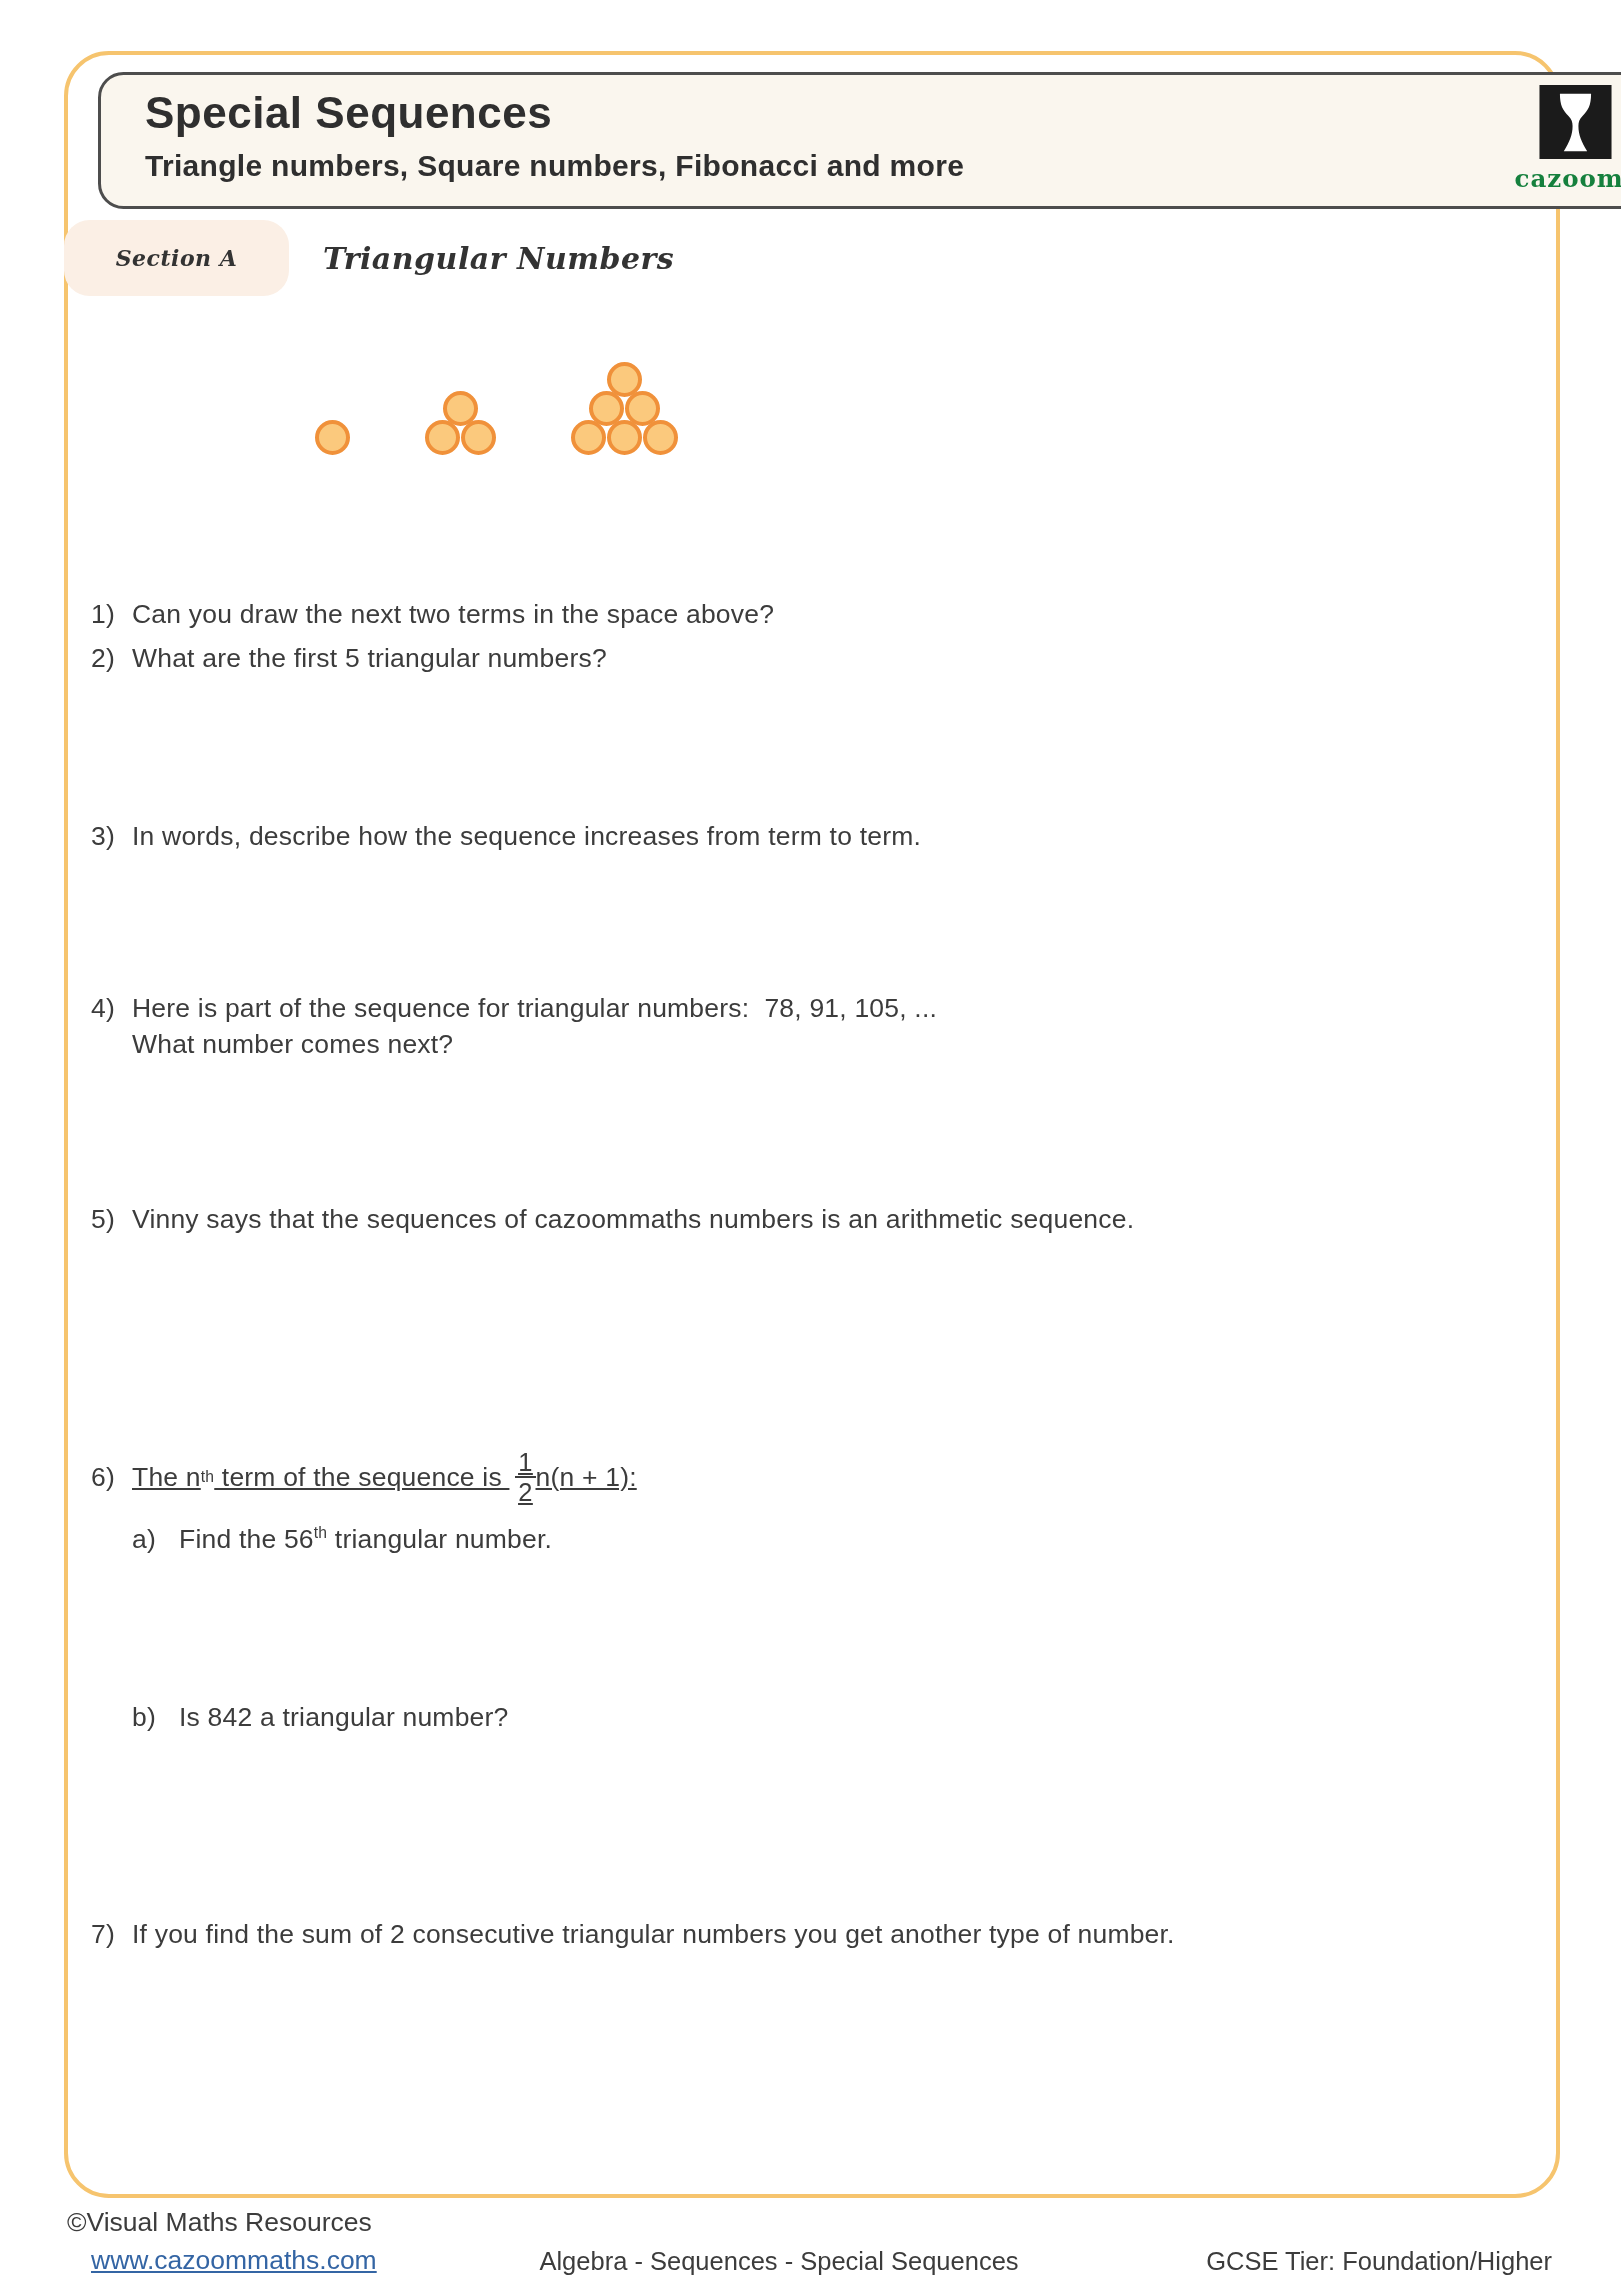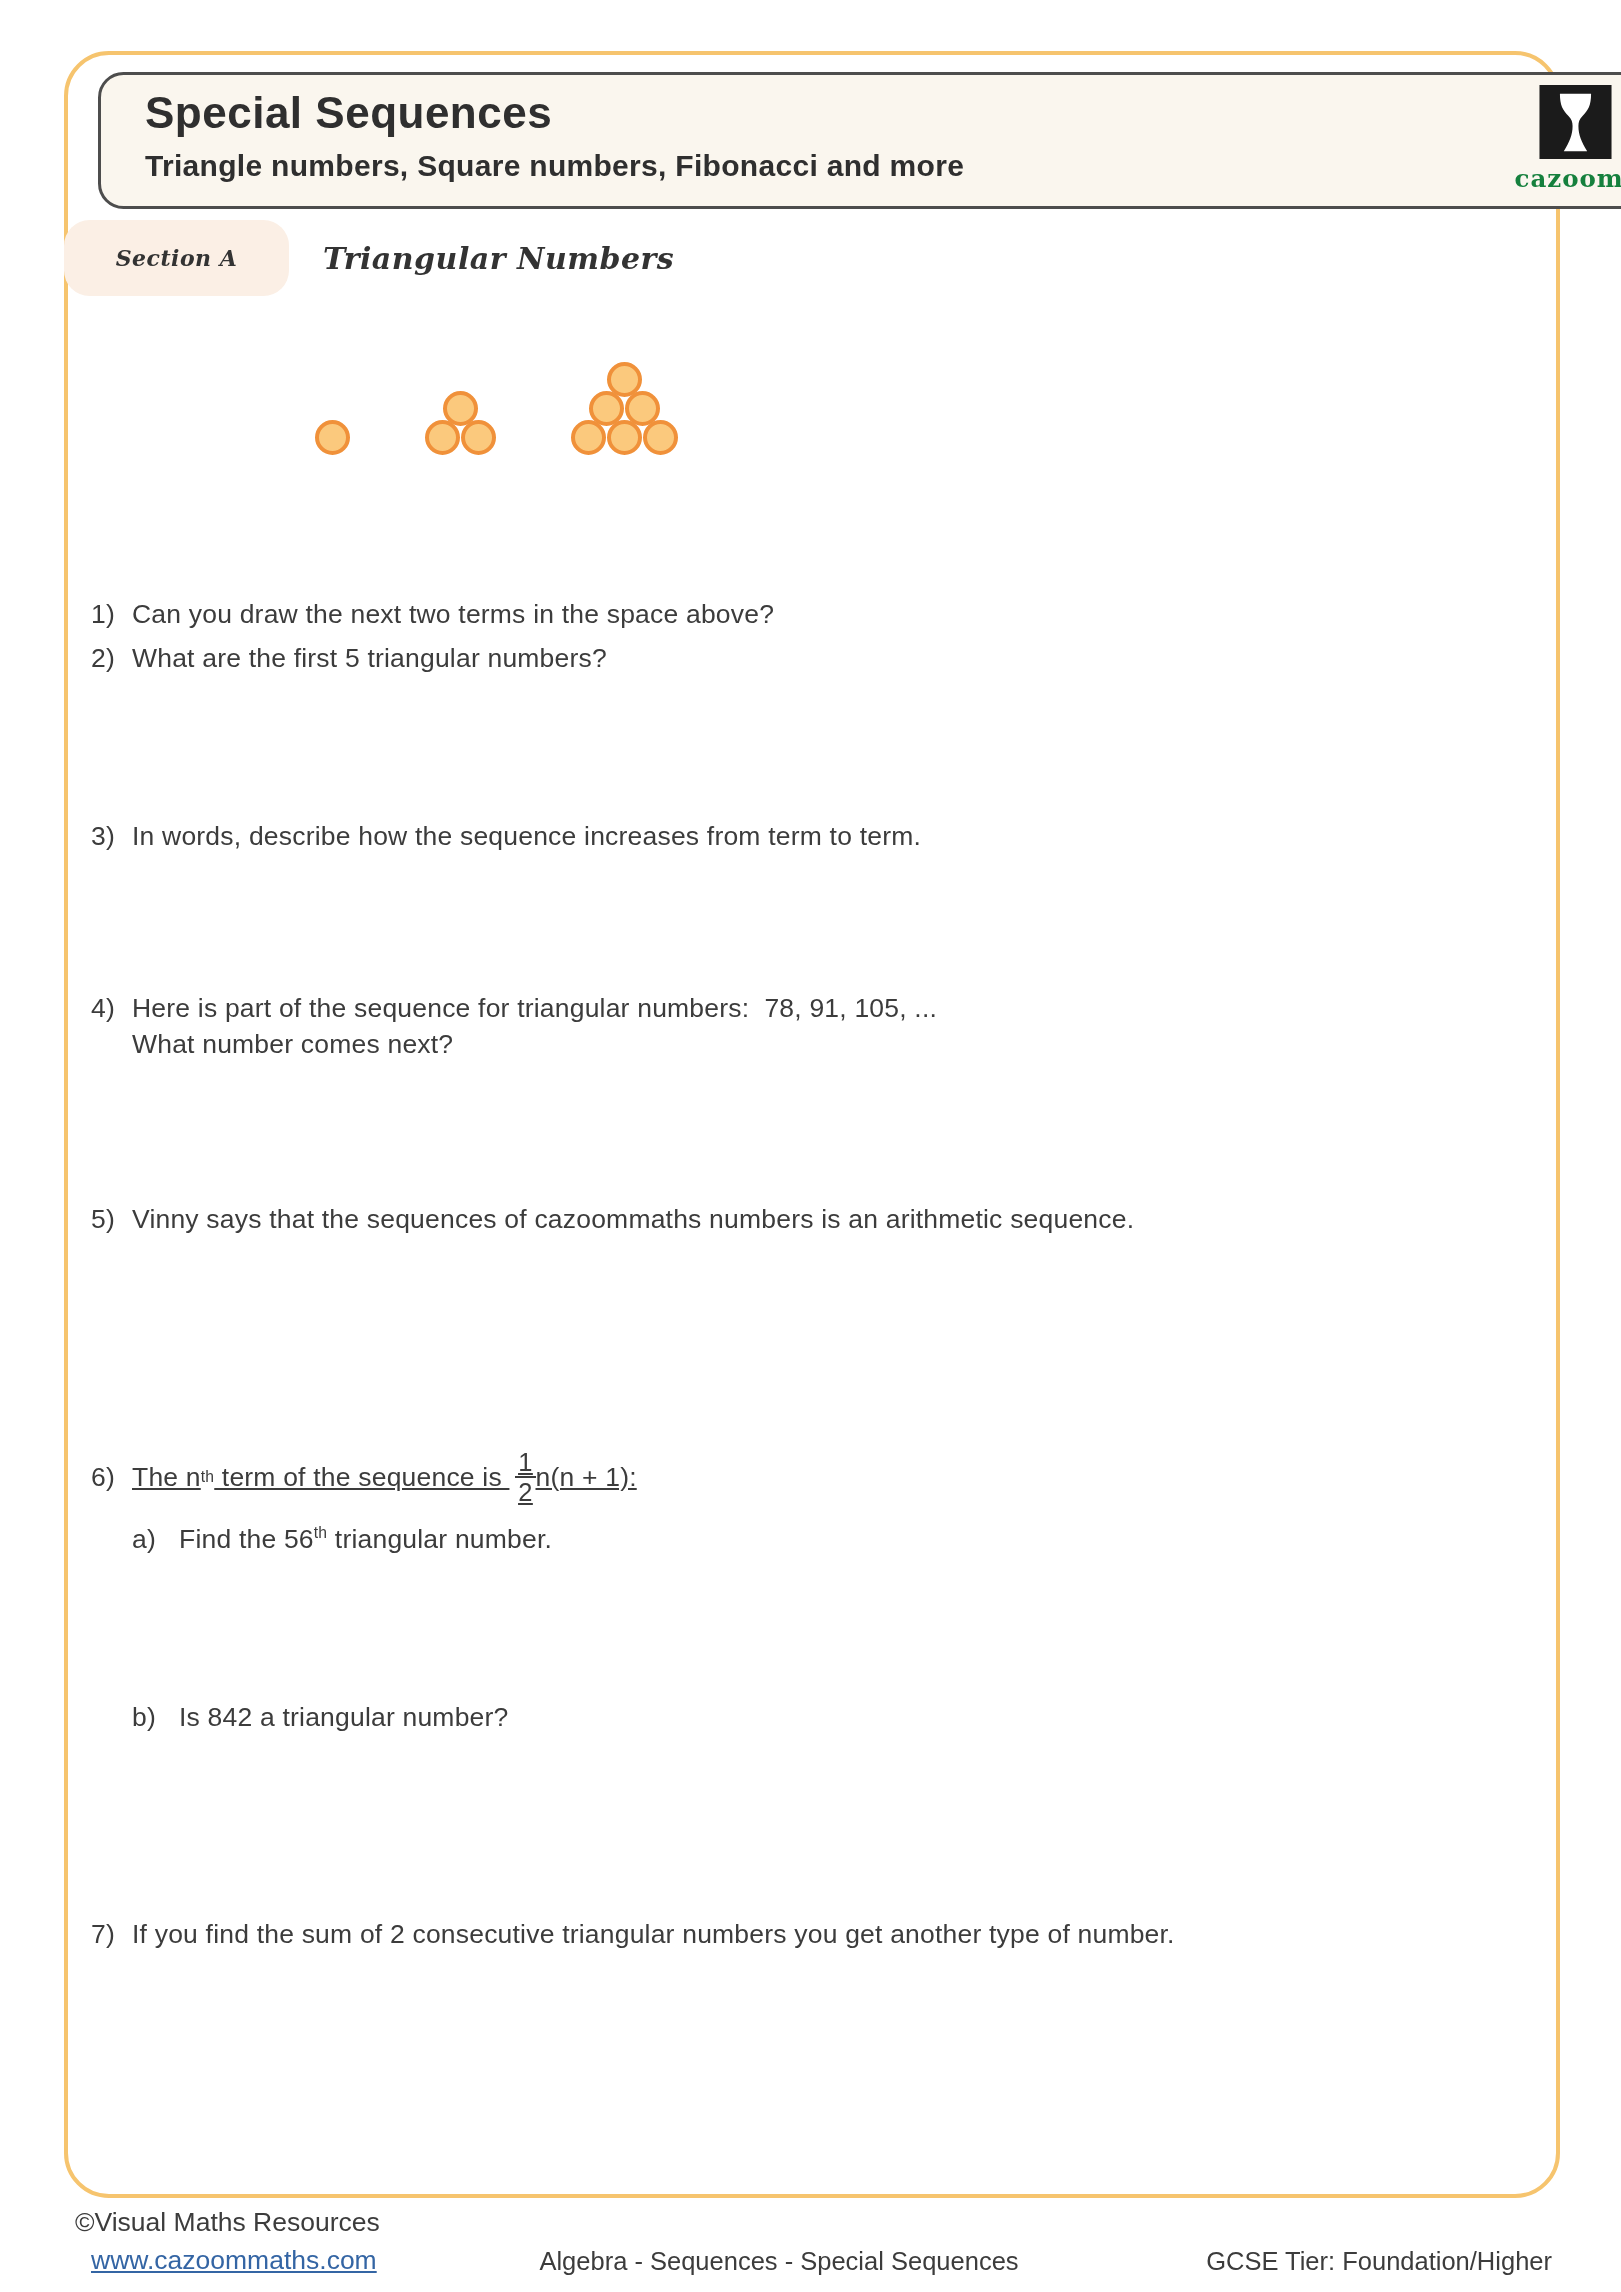--- a/index.html
+++ b/index.html
@@ -50,21 +50,21 @@
   .sub .qnum { width:47px; }
   
   .q6row { align-items:center; height:65px; }
   .q6line { display:flex; align-items:center; }
   .q6line span { white-space:pre;text-decoration:underline; }
   .frac { display:inline-flex; flex-direction:column; align-items:center; line-height:1.02; font-size:25.5px; margin-left:5.9px; }
   .frac .fnum { border-bottom:2.9px solid #3c3c3c; padding:0 2.9px 1px; }
   .frac .fden { padding-top:1px; }
   sup { font-size:15.7px; line-height:0; vertical-align:9.8px; }
   
-  .footer-copy { position:absolute; left:67px; top:2207px; font-size:26.5px; color:#3c3c3c;margin-left:8px; }
+  .footer-copy { position:absolute; left:67px; top:2207px; font-size:26.5px; color:#3c3c3c; }
   .footer-link {
     position:absolute; left:67px; top:2245px; font-size:26.5px;
     color:var(--link-color); text-decoration:underline; cursor:pointer;margin-left:24px;
   }
   .footer-center { position:absolute; left:779px; transform:translateX(-50%); top:2247px; font-size:25.5px; color:#3c3c3c; }
   .footer-right { position:absolute; right:69px; top:2247px; font-size:25.5px; color:#3c3c3c; }
 </style>
 </head>
 <body>
 

